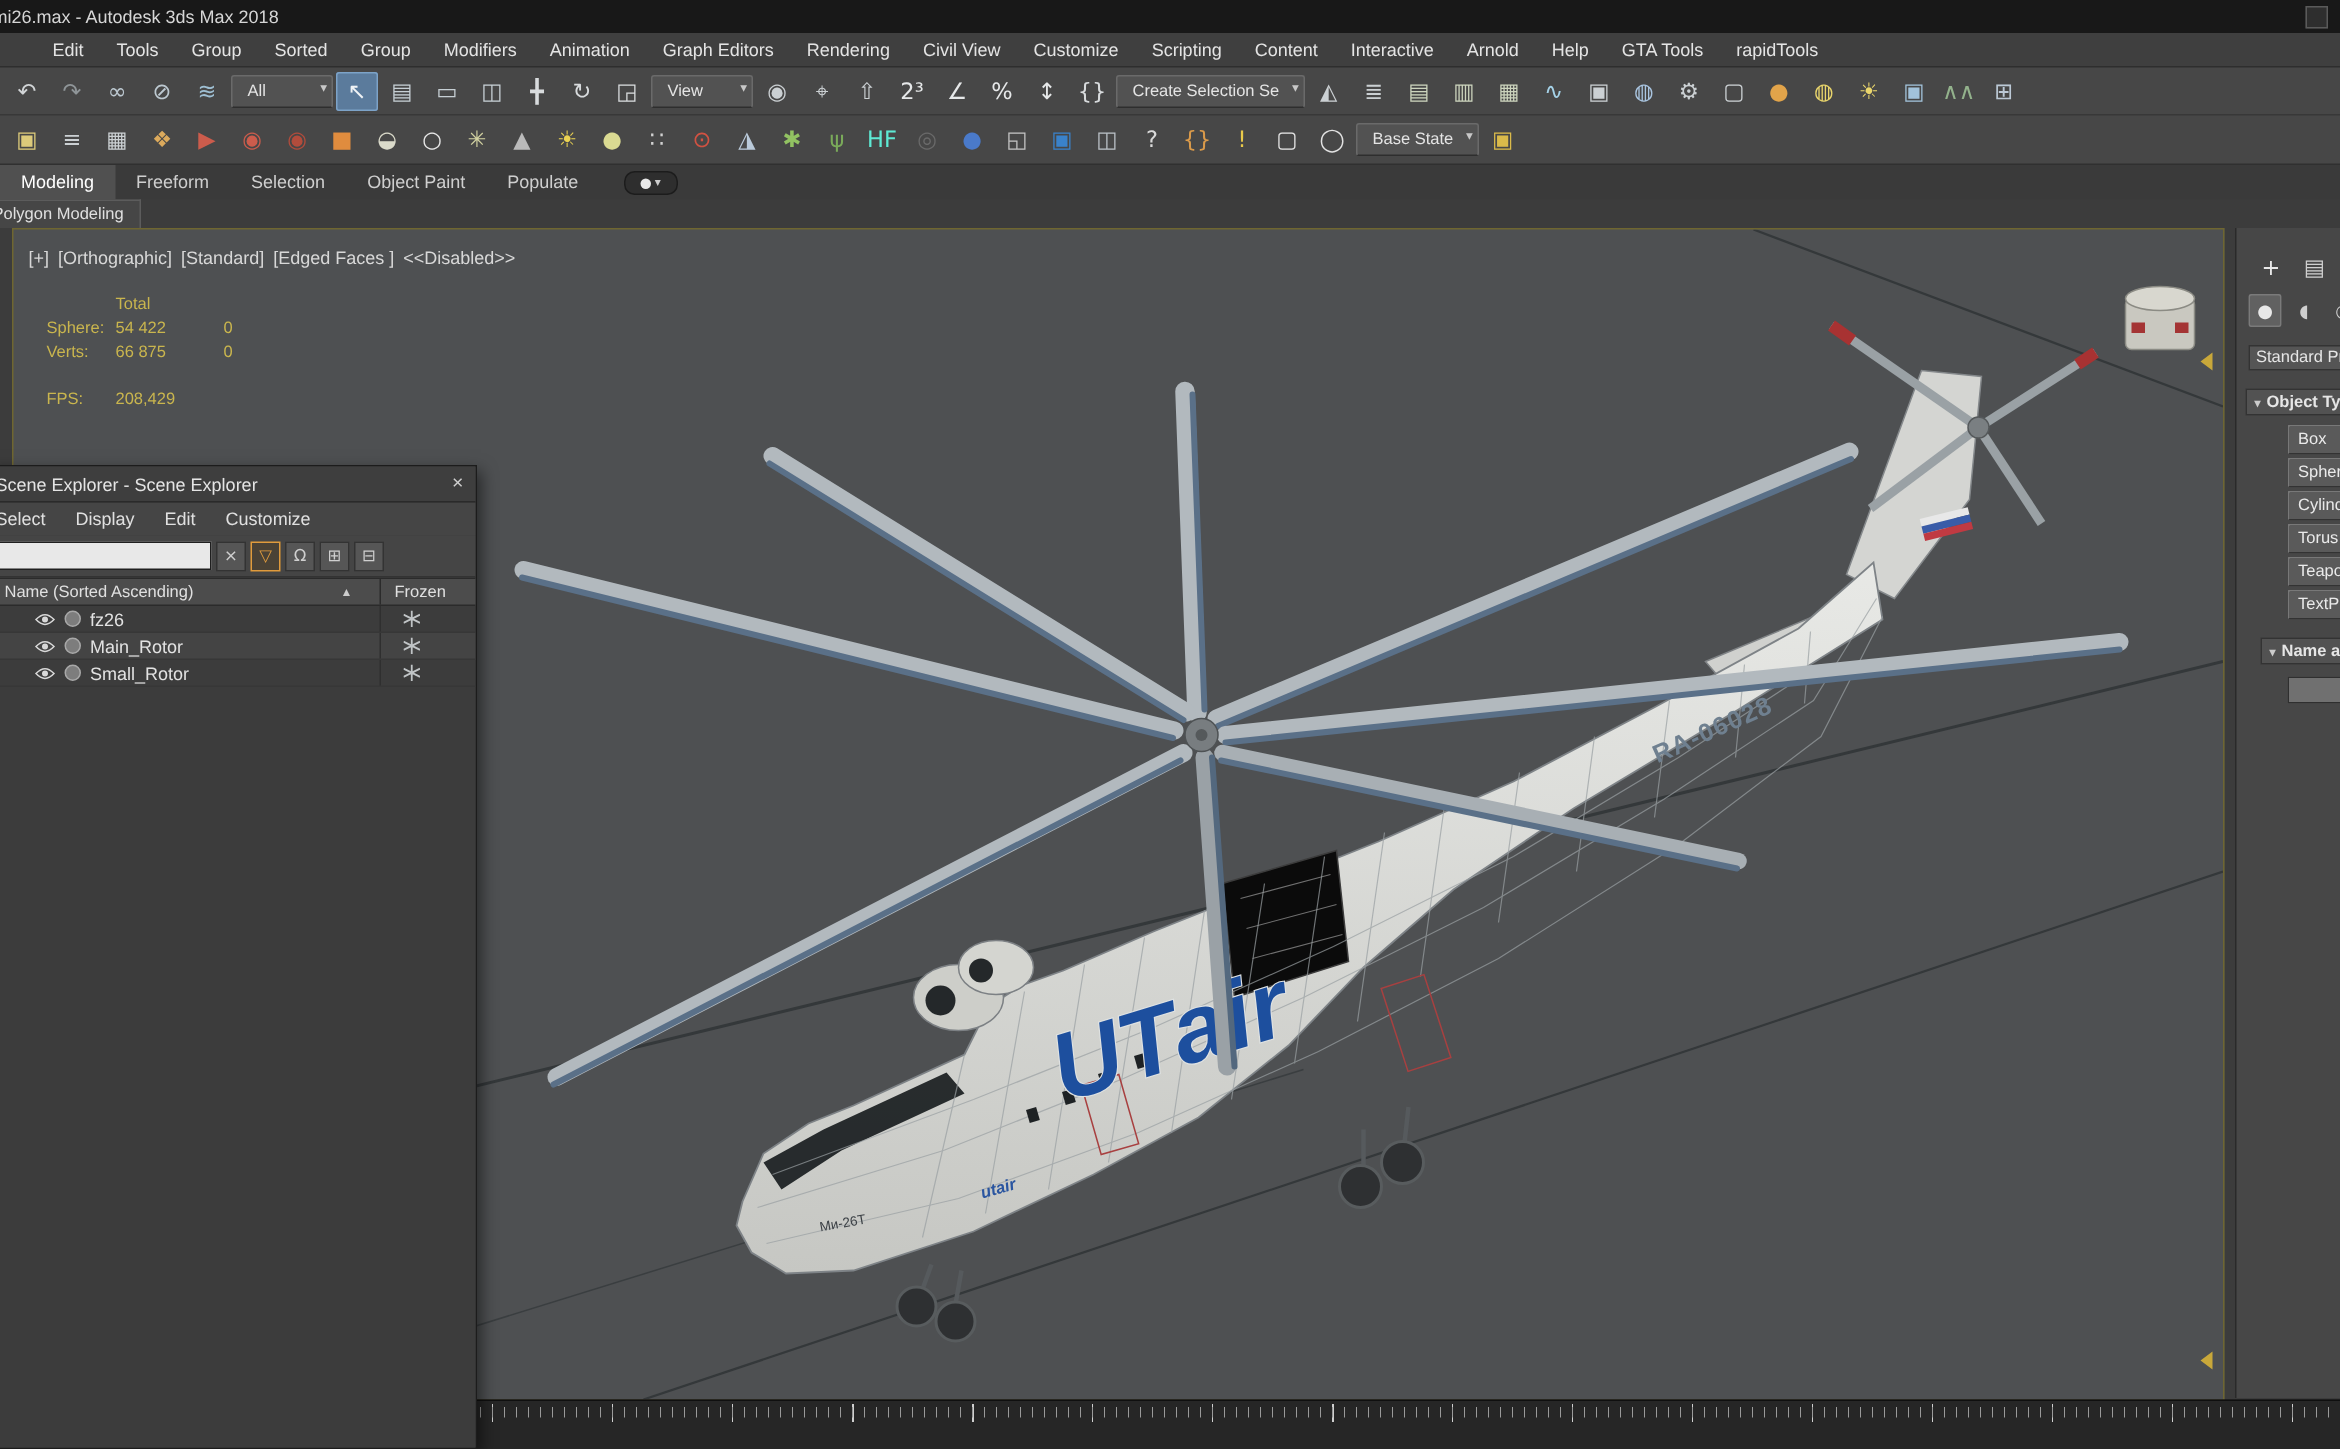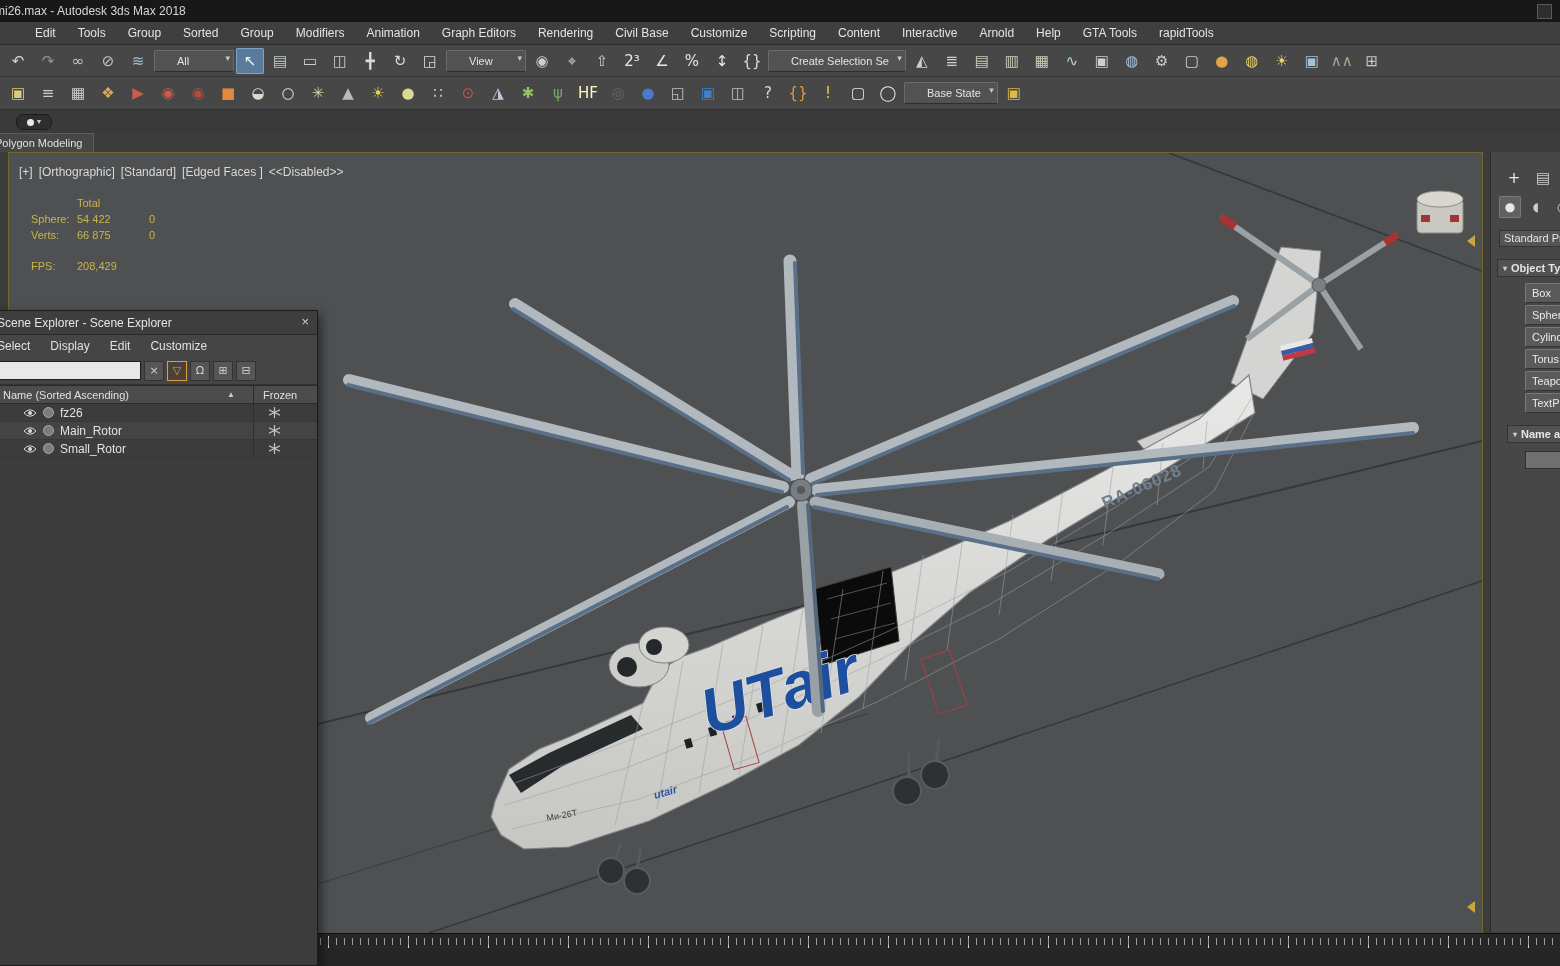--- a/index.html
+++ b/index.html
@@ -19,21 +19,21 @@
   
   .toolbar{position:absolute;left:0;width:1560px;background:#474747;display:flex;align-items:center;
     padding-left:4px;box-sizing:border-box;gap:2px;z-index:20;}
   .tb1{top:44px;height:32px;border-top:1px solid #2e2e2e;}
   .tb2{top:76px;height:34px;border-top:1px solid #383838;border-bottom:1px solid #303030;}
   .tb-item{flex:0 0 auto;width:28px;height:26px;display:flex;align-items:center;justify-content:center;
     font-family:"DejaVu Sans",sans-serif;font-size:15px;color:#cfcfcf;border-radius:2px;cursor:default;overflow:hidden;}
   .tb-item.active{background:#5b7b9c;box-shadow:inset 0 0 0 1px #7da3c8;}
   .tb-item.dropdown{width:auto;min-width:40px;height:18px;background:#525252;border:1px solid #6a6a6a;
     border-bottom-color:#2e2e2e;color:#e4e4e4;font-size:11px;font-family:"Liberation Sans",sans-serif;
-    padding:1px 16px 1px 22px;position:relative;justify-content:flex-start;white-space:nowrap;}
+    padding:1px 16px 1px 10px;position:relative;justify-content:flex-start;white-space:nowrap;}
   .tb-item.dropdown::after{content:"▾";position:absolute;right:3px;top:2px;font-size:9px;color:#c8c8c8;}
   
   .ribbon-row{position:absolute;left:0;top:110px;width:1560px;height:23px;background:#3a3a3a;
     display:flex;align-items:flex-end;z-index:20;}
   .ribbon-tabs{display:flex;height:23px;align-items:stretch;}
   .ribbon-tab{padding:4px 14px 3px 14px;font-size:12px;color:#cfcfcf;cursor:default;white-space:nowrap;}
   .ribbon-tab.active{background:#505050;color:#ffffff;}
   .ribbon-pill{margin:0 0 3px 16px;width:34px;height:14px;background:#2e2e2e;border:1px solid #1c1c1c;
     border-radius:7px;display:flex;align-items:center;justify-content:center;gap:3px;}
   .ribbon-pill .dot{width:7px;height:7px;border-radius:50%;background:#e8e8e8;}
@@ -126,21 +126,21 @@
 
 <span class="menu-item">Edit</span>
     <span class="menu-item">Tools</span>
     <span class="menu-item">Group</span>
     <span class="menu-item">Sorted</span>
     <span class="menu-item">Group</span>
     <span class="menu-item">Modifiers</span>
     <span class="menu-item">Animation</span>
     <span class="menu-item">Graph Editors</span>
     <span class="menu-item">Rendering</span>
-    <span class="menu-item">Civil Base</span>
+    <span class="menu-item">Civil View</span>
     <span class="menu-item">Customize</span>
     <span class="menu-item">Scripting</span>
     <span class="menu-item">Content</span>
     <span class="menu-item">Interactive</span>
     <span class="menu-item">Arnold</span>
     <span class="menu-item">Help</span>
     <span class="menu-item">GTA Tools</span>
     <span class="menu-item">rapidTools</span>
   </div>
 
@@ -201,36 +201,44 @@
     <span class="tb-item" style="color: rgb(234, 234, 234);">○</span>
     <span class="tb-item" style="color: rgb(209, 209, 161);">✳</span>
     <span class="tb-item" style="color: rgb(186, 186, 186);">▲</span>
     <span class="tb-item" style="color: rgb(234, 210, 82);">☀</span>
     <span class="tb-item" style="color: rgb(218, 218, 146);">●</span>
     <span class="tb-item" style="color: rgb(209, 209, 209);">∷</span>
     <span class="tb-item" style="color: rgb(210, 82, 66);">⊙</span>
     <span class="tb-item" style="color: rgb(186, 202, 218);">◮</span>
     <span class="tb-item" style="color: rgb(146, 194, 98);">✱</span>
     <span class="tb-item" style="color: rgb(122, 170, 90);">ψ</span>
-    <span class="tb-item" style="color: #fef9c3;">HF</span>
+    <span class="tb-item" style="color: #5eead4;">HF</span>
     <span class="tb-item" style="color: rgb(106, 106, 106);">◎</span>
     <span class="tb-item" style="color: rgb(74, 122, 202);">●</span>
     <span class="tb-item" style="color: rgb(194, 194, 194);">◱</span>
     <span class="tb-item" style="color: rgb(58, 130, 202);">▣</span>
     <span class="tb-item" style="color: rgb(186, 192, 198);">◫</span>
     <span class="tb-item" style="color: rgb(218, 218, 218);">?</span>
     <span class="tb-item" style="color: rgb(218, 154, 74);">{}</span>
     <span class="tb-item" style="color: rgb(234, 202, 74);">!</span>
     <span class="tb-item" style="color: rgb(226, 226, 226);">▢</span>
     <span class="tb-item" style="color: rgb(226, 226, 226);">◯</span>
     <span class="tb-item dropdown">Base State</span>
     <span class="tb-item" style="color: rgb(218, 186, 74);">▣</span>
   </div>
 
 <div class="ribbon-row">
+  <div class="ribbon-tabs">
+
+  <span class="ribbon-tab active">Modeling</span>
+      <span class="ribbon-tab">Freeform</span>
+      <span class="ribbon-tab">Selection</span>
+      <span class="ribbon-tab">Object Paint</span>
+      <span class="ribbon-tab">Populate</span>
+    </div>
   <span class="ribbon-pill">
     <span class="dot"></span>
     <span class="chev">▾</span>
   </span>
 </div>
 
 <div class="poly-tab">Polygon Modeling</div>
 
 <div class="viewport">
   <svg width="1473" height="780" viewBox="0 0 1473 780">

